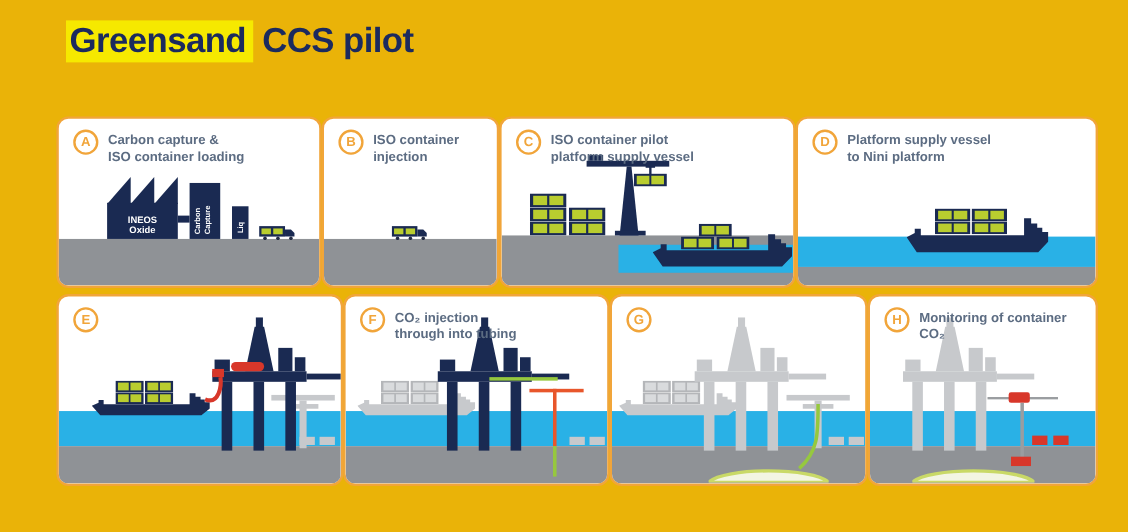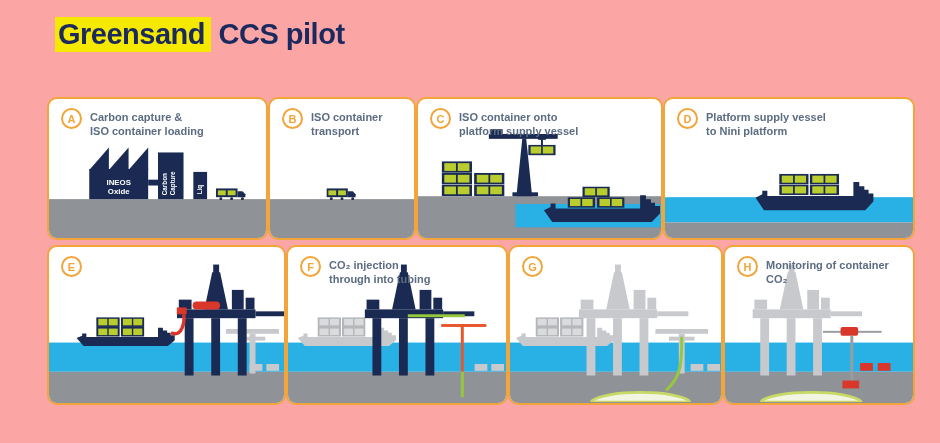--- a/index.html
+++ b/index.html
@@ -1,16 +1,16 @@
 <!DOCTYPE html>
 <html style="--accent-orange: #f1a53a; --navy: #1a2a52; --container-green: #b9cd2f; --water-cyan: #29b1e6; --ground-gray: #8f9296; --faded-gray: #c7c9cc; --faded-box-frame: #b4b6b9; --faded-box-fill: #d9dbdd; --alert-red: #d8372a; --tubing-green: #96c83e; --tubing-orange: #e8562b; --reservoir-cream: #f3f5e3; --reservoir-edge: #c9d967; --highlight-yellow: #f6e900; --title-navy: #1b2a5e; --caption-gray: #5c6c82;"><head>
 <meta charset="utf-8">
 <style>
   html,body{margin:0;padding:0;background:#ffffff;}
-  #stage{position:relative;width:940px;height:443px;background:#fca5a5;overflow:hidden;
+  #stage{position:relative;width:940px;height:443px;background:#eab308;overflow:hidden;
          font-family:"Liberation Sans",sans-serif;}
   .title{position:absolute;left:55px;top:18px;font-size:29px;font-weight:700;
          color:var(--title-navy,#1b2a5e);letter-spacing:-0.5px;}
   .hl{background:var(--highlight-yellow,#f6e900);padding:1px 6px 2px 3px;}
   .card{position:absolute;background:#fff;border:2px solid var(--accent-orange,#f1a53a);
         border-radius:10px;overflow:hidden;box-sizing:border-box;}
   .hdr{position:absolute;top:9px;left:12px;right:4px;display:flex;gap:8px;z-index:2;}
   .badge{flex:0 0 auto;width:21px;height:21px;border:2px solid var(--accent-orange,#f1a53a);
          border-radius:50%;color:var(--accent-orange,#f1a53a);font-size:11px;font-weight:700;
          display:flex;align-items:center;justify-content:center;box-sizing:border-box;background:#fff;}
@@ -99,21 +99,21 @@
   </div>
 
   <div class="card" style="left:268px;top:97px;width:148px;height:143px">
     <svg class="scene" viewBox="0 0 148 143" preserveAspectRatio="none">
       <rect x="0" y="103" width="148" height="40" fill="var(--ground-gray)"></rect>
       <use href="#sym-truck" x="58" y="91" width="34" height="13"></use>
     </svg>
     <div class="hdr">
         <div class="badge">B</div>
       <div class="cap">ISO container
-transport</div>
+injection</div>
       </div>
   </div>
 
   <div class="card" style="left:416px;top:97px;width:247px;height:143px">
     <svg class="scene" viewBox="0 0 247 143" preserveAspectRatio="none">
       <rect x="0" y="100" width="247" height="43" fill="var(--ground-gray)"></rect>
       <rect x="99" y="108" width="148" height="24" fill="var(--water-cyan)"></rect>
       <g>
         <use href="#sym-box" x="24" y="64" width="31" height="12"></use>
         <use href="#sym-box" x="24" y="76" width="31" height="12"></use>
@@ -132,21 +132,21 @@
       </g>
       <g>
         <use href="#sym-ship" x="128" y="92" width="118" height="38"></use>
         <use href="#sym-box" x="152" y="101" width="28" height="11"></use>
         <use href="#sym-box" x="182" y="101" width="28" height="11"></use>
         <use href="#sym-box" x="167" y="90" width="28" height="11"></use>
       </g>
     </svg>
     <div class="hdr">
         <div class="badge">C</div>
-      <div class="cap">ISO container onto
+      <div class="cap">ISO container pilot
 platform supply vessel</div>
       </div>
   </div>
 
   <div class="card" style="left:663px;top:97px;width:252px;height:143px">
     <svg class="scene" viewBox="0 0 252 143" preserveAspectRatio="none">
       <rect x="0" y="101" width="252" height="26" fill="var(--water-cyan)"></rect>
       <rect x="0" y="127" width="252" height="16" fill="var(--ground-gray)"></rect>
       <g>
         <use href="#sym-ship" x="92" y="78" width="120" height="40"></use>

